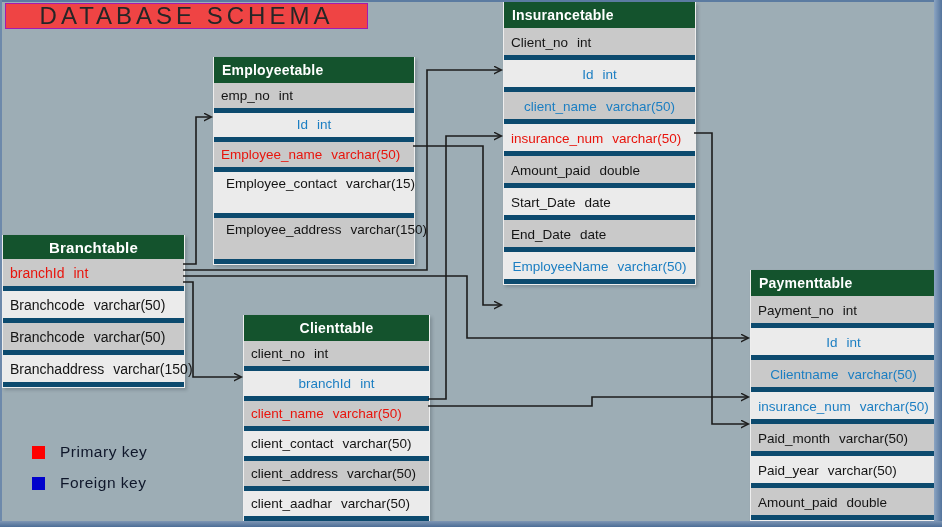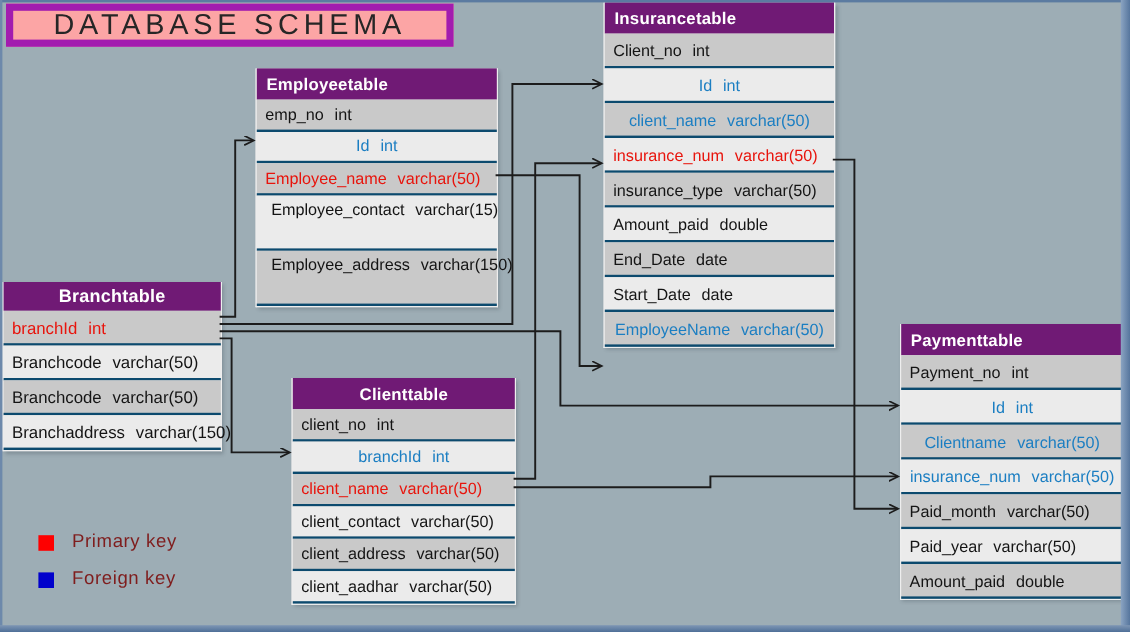--- a/index.html
+++ b/index.html
@@ -11,42 +11,42 @@
   
   .edge{position:absolute; pointer-events:none;}
   .edge.top{left:0;top:0;width:942px;height:2px;background:#5b7ba1;}
   .edge.left{left:0;top:0;width:2px;height:527px;background:#6d89ab;}
   .edge.right{right:0;top:0;width:8px;height:527px;background:linear-gradient(to right,#8ba4c2,#54749c);}
   .edge.bottom{left:0;bottom:0;width:942px;height:6px;background:linear-gradient(to bottom,#7e96b4,#4c6d96);}
 
   
   .title-box{
     position:absolute; left:5px; top:3px; width:361px; height:24px;
-    background:#fca5a5; border:6px solid #a21caf;
+    background:#ef4444; border:1px solid #a21caf;
     display:flex; align-items:center; justify-content:center;
   }
   .title-box span{
     font-size:24px; letter-spacing:4px; color:#262626; white-space:nowrap;
   }
 
   
   .tbl{
     position:absolute; border:1px solid #eeeeee; border-top:none;
     box-shadow:2px 2px 3px rgba(40,50,60,.25);
     background:#ebebeb;
   }
   .hdr{
-    background:#701a75; color:#ffffff; font-weight:bold; font-size:14px;
+    background:#14532d; color:#ffffff; font-weight:bold; font-size:14px;
     display:flex; align-items:center; justify-content:center;
     height:26px; padding:0 6px; letter-spacing:.2px;
   }
   .hdr.left{justify-content:flex-start; padding-left:8px;}
   .row{
     display:block; padding:3px 7px; font-size:13.5px; line-height:19px;
-    color:#141414; border-bottom:2px solid #0c4a6e; box-sizing:border-box;
+    color:#141414; border-bottom:5px solid #0c4a6e; box-sizing:border-box;
   }
   .rows .row:nth-child(odd){background:#c9c9c9;}
   .rows .row:nth-child(even){background:#ebebeb;}
   .row .fn{margin-right:9px;}
   .row.pk{color:#e8140c;}
   .row.fk{color:#1b7ec2;text-align:center;}
 
   #t0{left:2px;  top:235px; width:181px;}
   #t0 .hdr{height:24px; font-size:15px;}
   #t0 .row{min-height:29px; font-size:14px; padding-top:5px;}
@@ -64,21 +64,21 @@
   #t4{left:750px; top:270px; width:185px;}
   #t4 .row{min-height:28.5px; padding-top:5px;}
 
   
   svg.wires{position:absolute; left:0; top:0; width:942px; height:527px; z-index:5; pointer-events:none;}
 
   
   .legend{position:absolute; left:32px; top:443px;}
   .legend-item{display:flex; align-items:center; margin-bottom:13px;}
   .legend-swatch{width:13px; height:13px; margin-right:15px; display:inline-block;}
-  .legend-label{font-size:15.5px; color:#7f1d1d; letter-spacing:.5px;}
+  .legend-label{font-size:15.5px; color:#0f172a; letter-spacing:.5px;}
 </style>
 </head>
 <body>
 
 <div class="slide">
 
   <svg class="wires" id="wires" viewBox="0 0 942 527">
       <defs>
         <marker id="arr" markerWidth="10" markerHeight="9" refX="7.5" refY="4" orient="auto" markerUnits="userSpaceOnUse">
           <path d="M0,0 L8,4 L0,8" fill="none" stroke="#1c1c1c" stroke-width="1.4"></path>
@@ -119,24 +119,23 @@
       </div>
   </div>
 
   <div class="tbl" id="t2">
     <div class="hdr left">Insurancetable</div>
     <div class="rows">
         <div class="row"><span class="fn">Client_no</span><span class="ft">int</span></div>
         <div class="row fk"><span class="fn">Id</span><span class="ft">int</span></div>
         <div class="row fk"><span class="fn">client_name</span><span class="ft">varchar(50)</span></div>
         <div class="row pk"><span class="fn">insurance_num</span><span class="ft">varchar(50)</span></div>
-        <div class="row"><span class="fn">insurance_type</span><span class="ft">varchar(50)</span></div>
         <div class="row"><span class="fn">Amount_paid</span><span class="ft">double</span></div>
+        <div class="row"><span class="fn">Start_Date</span><span class="ft">date</span></div>
         <div class="row"><span class="fn">End_Date</span><span class="ft">date</span></div>
-        <div class="row"><span class="fn">Start_Date</span><span class="ft">date</span></div>
         <div class="row fk"><span class="fn">EmployeeName</span><span class="ft">varchar(50)</span></div>
       </div>
   </div>
 
   <div class="tbl" id="t3">
     <div class="hdr">Clienttable</div>
     <div class="rows">
         <div class="row"><span class="fn">client_no</span><span class="ft">int</span></div>
         <div class="row fk"><span class="fn">branchId</span><span class="ft">int</span></div>
         <div class="row pk"><span class="fn">client_name</span><span class="ft">varchar(50)</span></div>

